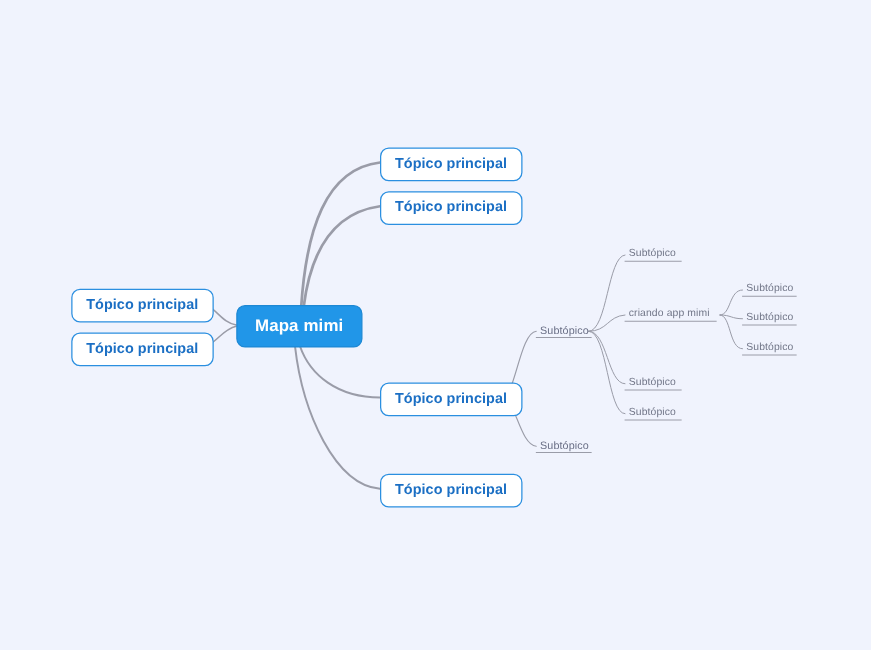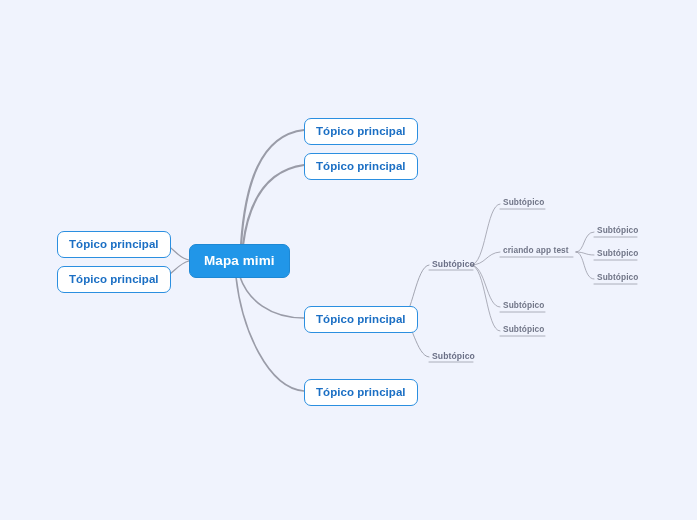--- a/index.html
+++ b/index.html
@@ -54,21 +54,21 @@
     color: #1b6fc4;
     font-weight: bold;
     font-size: 11.5px;
     padding: 6px 11px 7px 11px;
     letter-spacing: 0.05px;
   }
   
   .node-sub {
     color: #6a6f86;
     font-size: 8.6px;
-    font-weight: bold;
+    font-weight: normal;
     padding: 1px 3px 2px 3px;
     letter-spacing: 0.1px;
     background: transparent;
     border: none;
   }
   .node-sub.lvl3 {
     font-size: 8.3px;
     color: #717688;
   }
 </style>
@@ -110,21 +110,21 @@
       <div class="node node-root" style="left: 189px; top: 244px;">Mapa mimi</div>
       <div class="node node-main" style="left: 57px; top: 231px;">Tópico principal</div>
       <div class="node node-main" style="left: 57px; top: 266px;">Tópico principal</div>
       <div class="node node-main" style="left: 304px; top: 118px;">Tópico principal</div>
       <div class="node node-main" style="left: 304px; top: 153px;">Tópico principal</div>
       <div class="node node-main" style="left: 304px; top: 306px;">Tópico principal</div>
       <div class="node node-main" style="left: 304px; top: 379px;">Tópico principal</div>
       <div class="node node-sub" style="left: 429px; top: 258px;">Subtópico</div>
       <div class="node node-sub" style="left: 429px; top: 350px;">Subtópico</div>
       <div class="node node-sub lvl3" style="left: 500px; top: 196px;">Subtópico</div>
-      <div class="node node-sub lvl3" style="left: 500px; top: 244px;">criando app test</div>
+      <div class="node node-sub lvl3" style="left: 500px; top: 244px;">criando app mimi</div>
       <div class="node node-sub lvl3" style="left: 500px; top: 299px;">Subtópico</div>
       <div class="node node-sub lvl3" style="left: 500px; top: 323px;">Subtópico</div>
       <div class="node node-sub lvl3" style="left: 594px; top: 224px;">Subtópico</div>
       <div class="node node-sub lvl3" style="left: 594px; top: 247px;">Subtópico</div>
       <div class="node node-sub lvl3" style="left: 594px; top: 271px;">Subtópico</div>
     </div>
 
 </div>
 
 </body></html>

